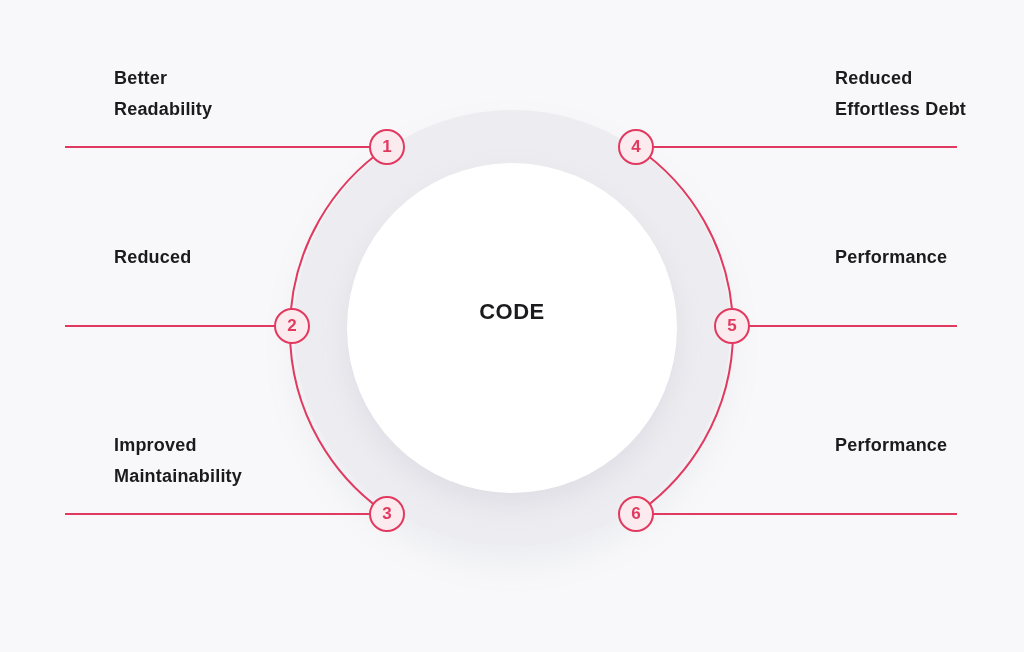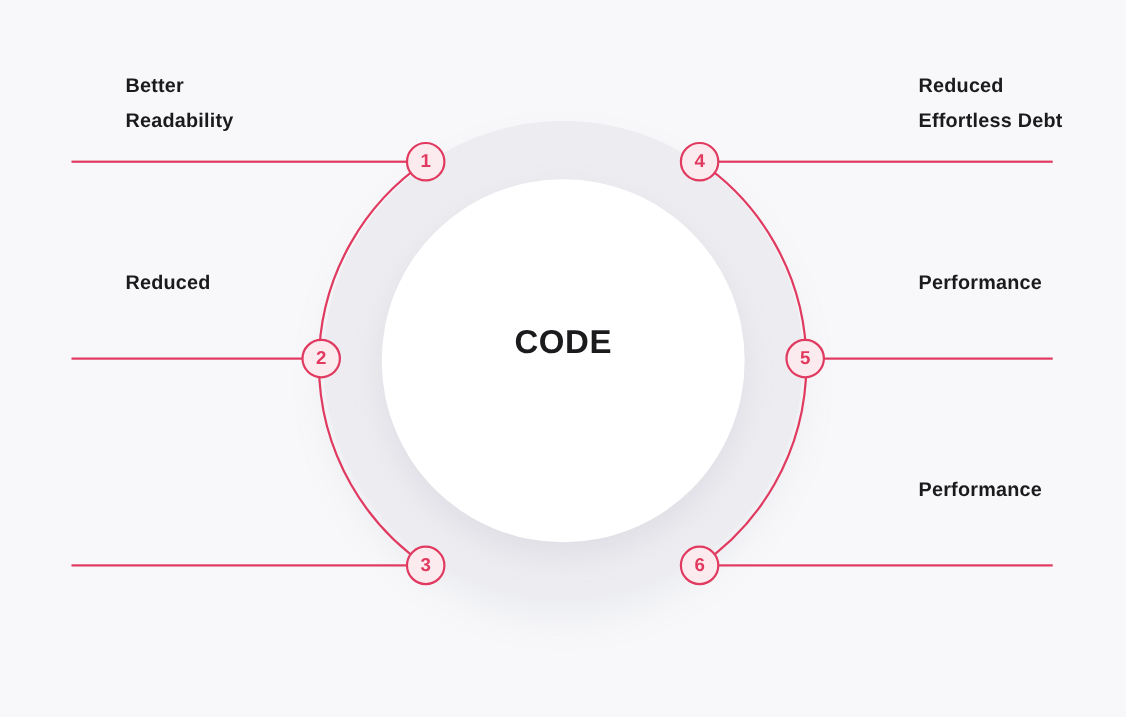--- a/index.html
+++ b/index.html
@@ -94,21 +94,21 @@
   .label.right-col { left: 787px; }
   .label.row-top    { top: 63px; }
   .label.row-mid    { top: 242px; }
   .label.row-bottom { top: 430px; }
   .center-title {
     position: absolute;
     left: 362px;
     top: 292px;
     width: 300px;
     text-align: center;
-    font-size: 30px;
+    font-size: 22px;
     line-height: 40px;
     font-weight: 800;
     letter-spacing: 0.5px;
     color: var(--text, #1B1B1D);
   }
 </style>
 </head>
 <body>
 
 <div class="stage" style="--accent: #E13A60; --badge-fill: #FCEBEE; --ring: #EDEDF1; --inner: #FFFFFF; --bg: #F8F8FA; --text: #1B1B1D;">
@@ -151,20 +151,24 @@
       <span>6</span>
     </div>
 
   <div class="label left-col row-top">
     <div>Better</div>
     <div>Readability</div>
   </div>
   <div class="label left-col row-mid">
     <div>Reduced</div>
   </div>
+  <div class="label left-col row-bottom">
+    <div>Improved</div>
+    <div>Maintainability</div>
+  </div>
   <div class="label right-col row-top">
     <div>Reduced</div>
     <div>Effortless Debt</div>
   </div>
   <div class="label right-col row-mid">
     <div>Performance</div>
   </div>
   <div class="label right-col row-bottom">
     <div>Performance</div>
   </div>

